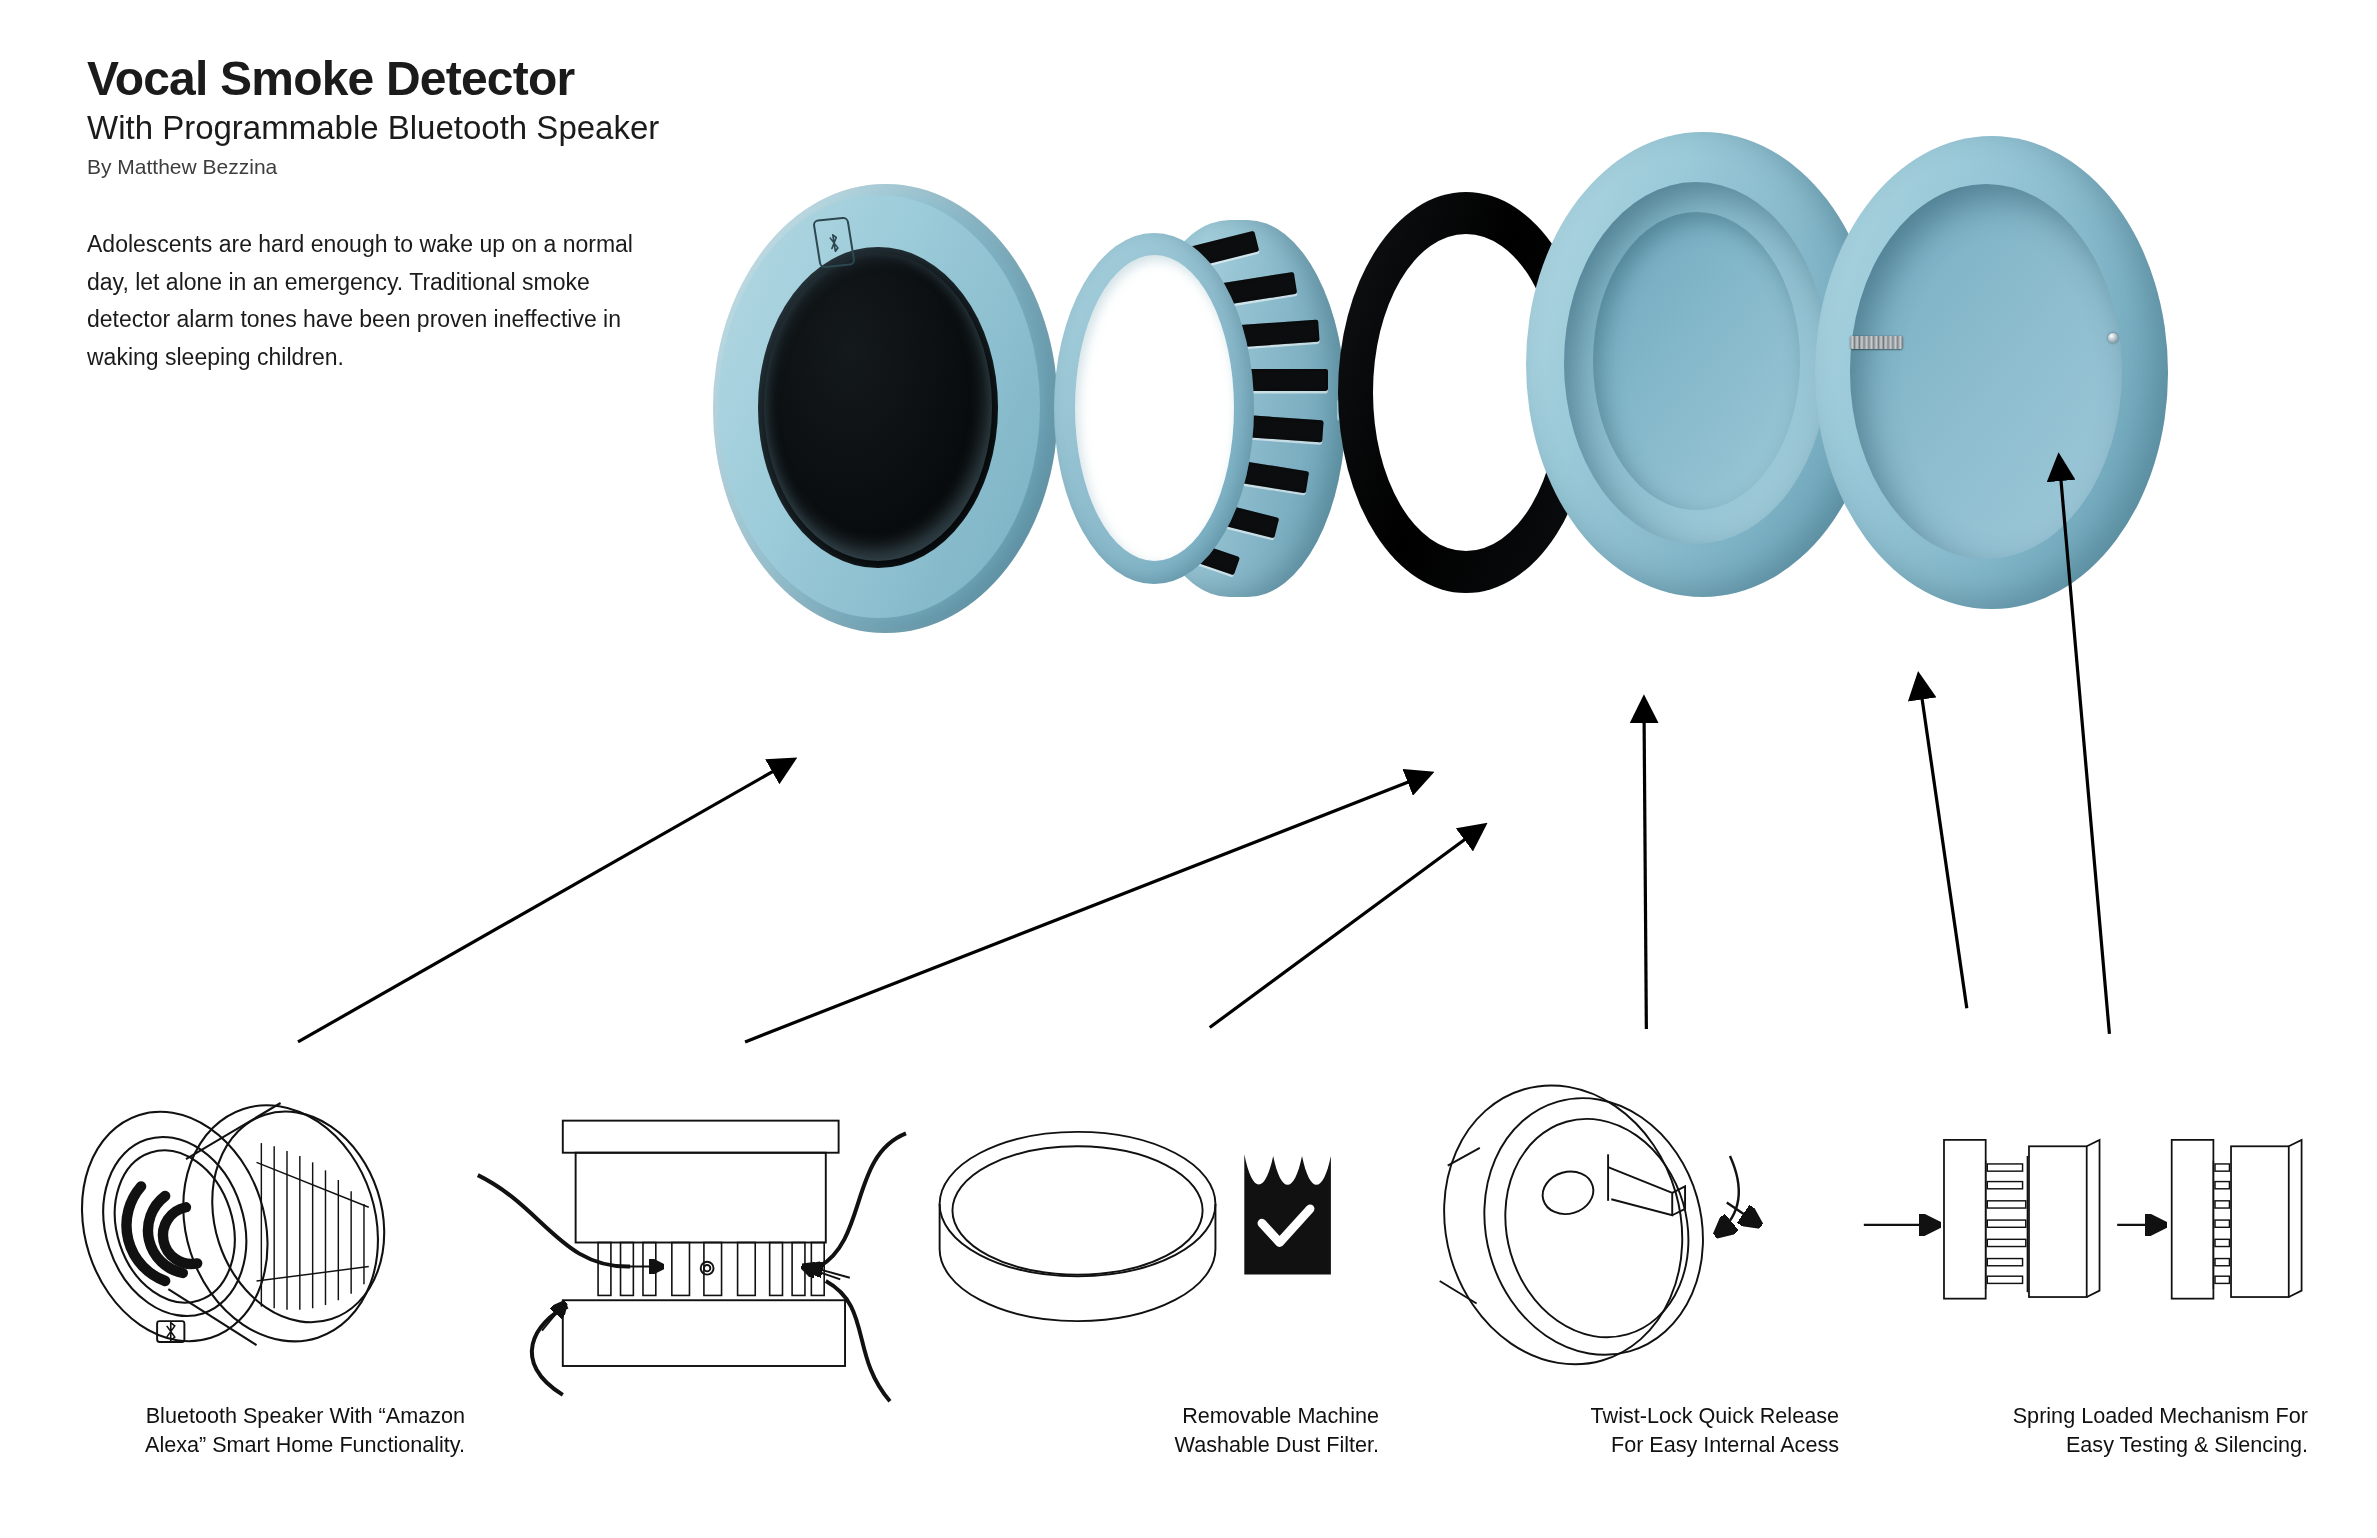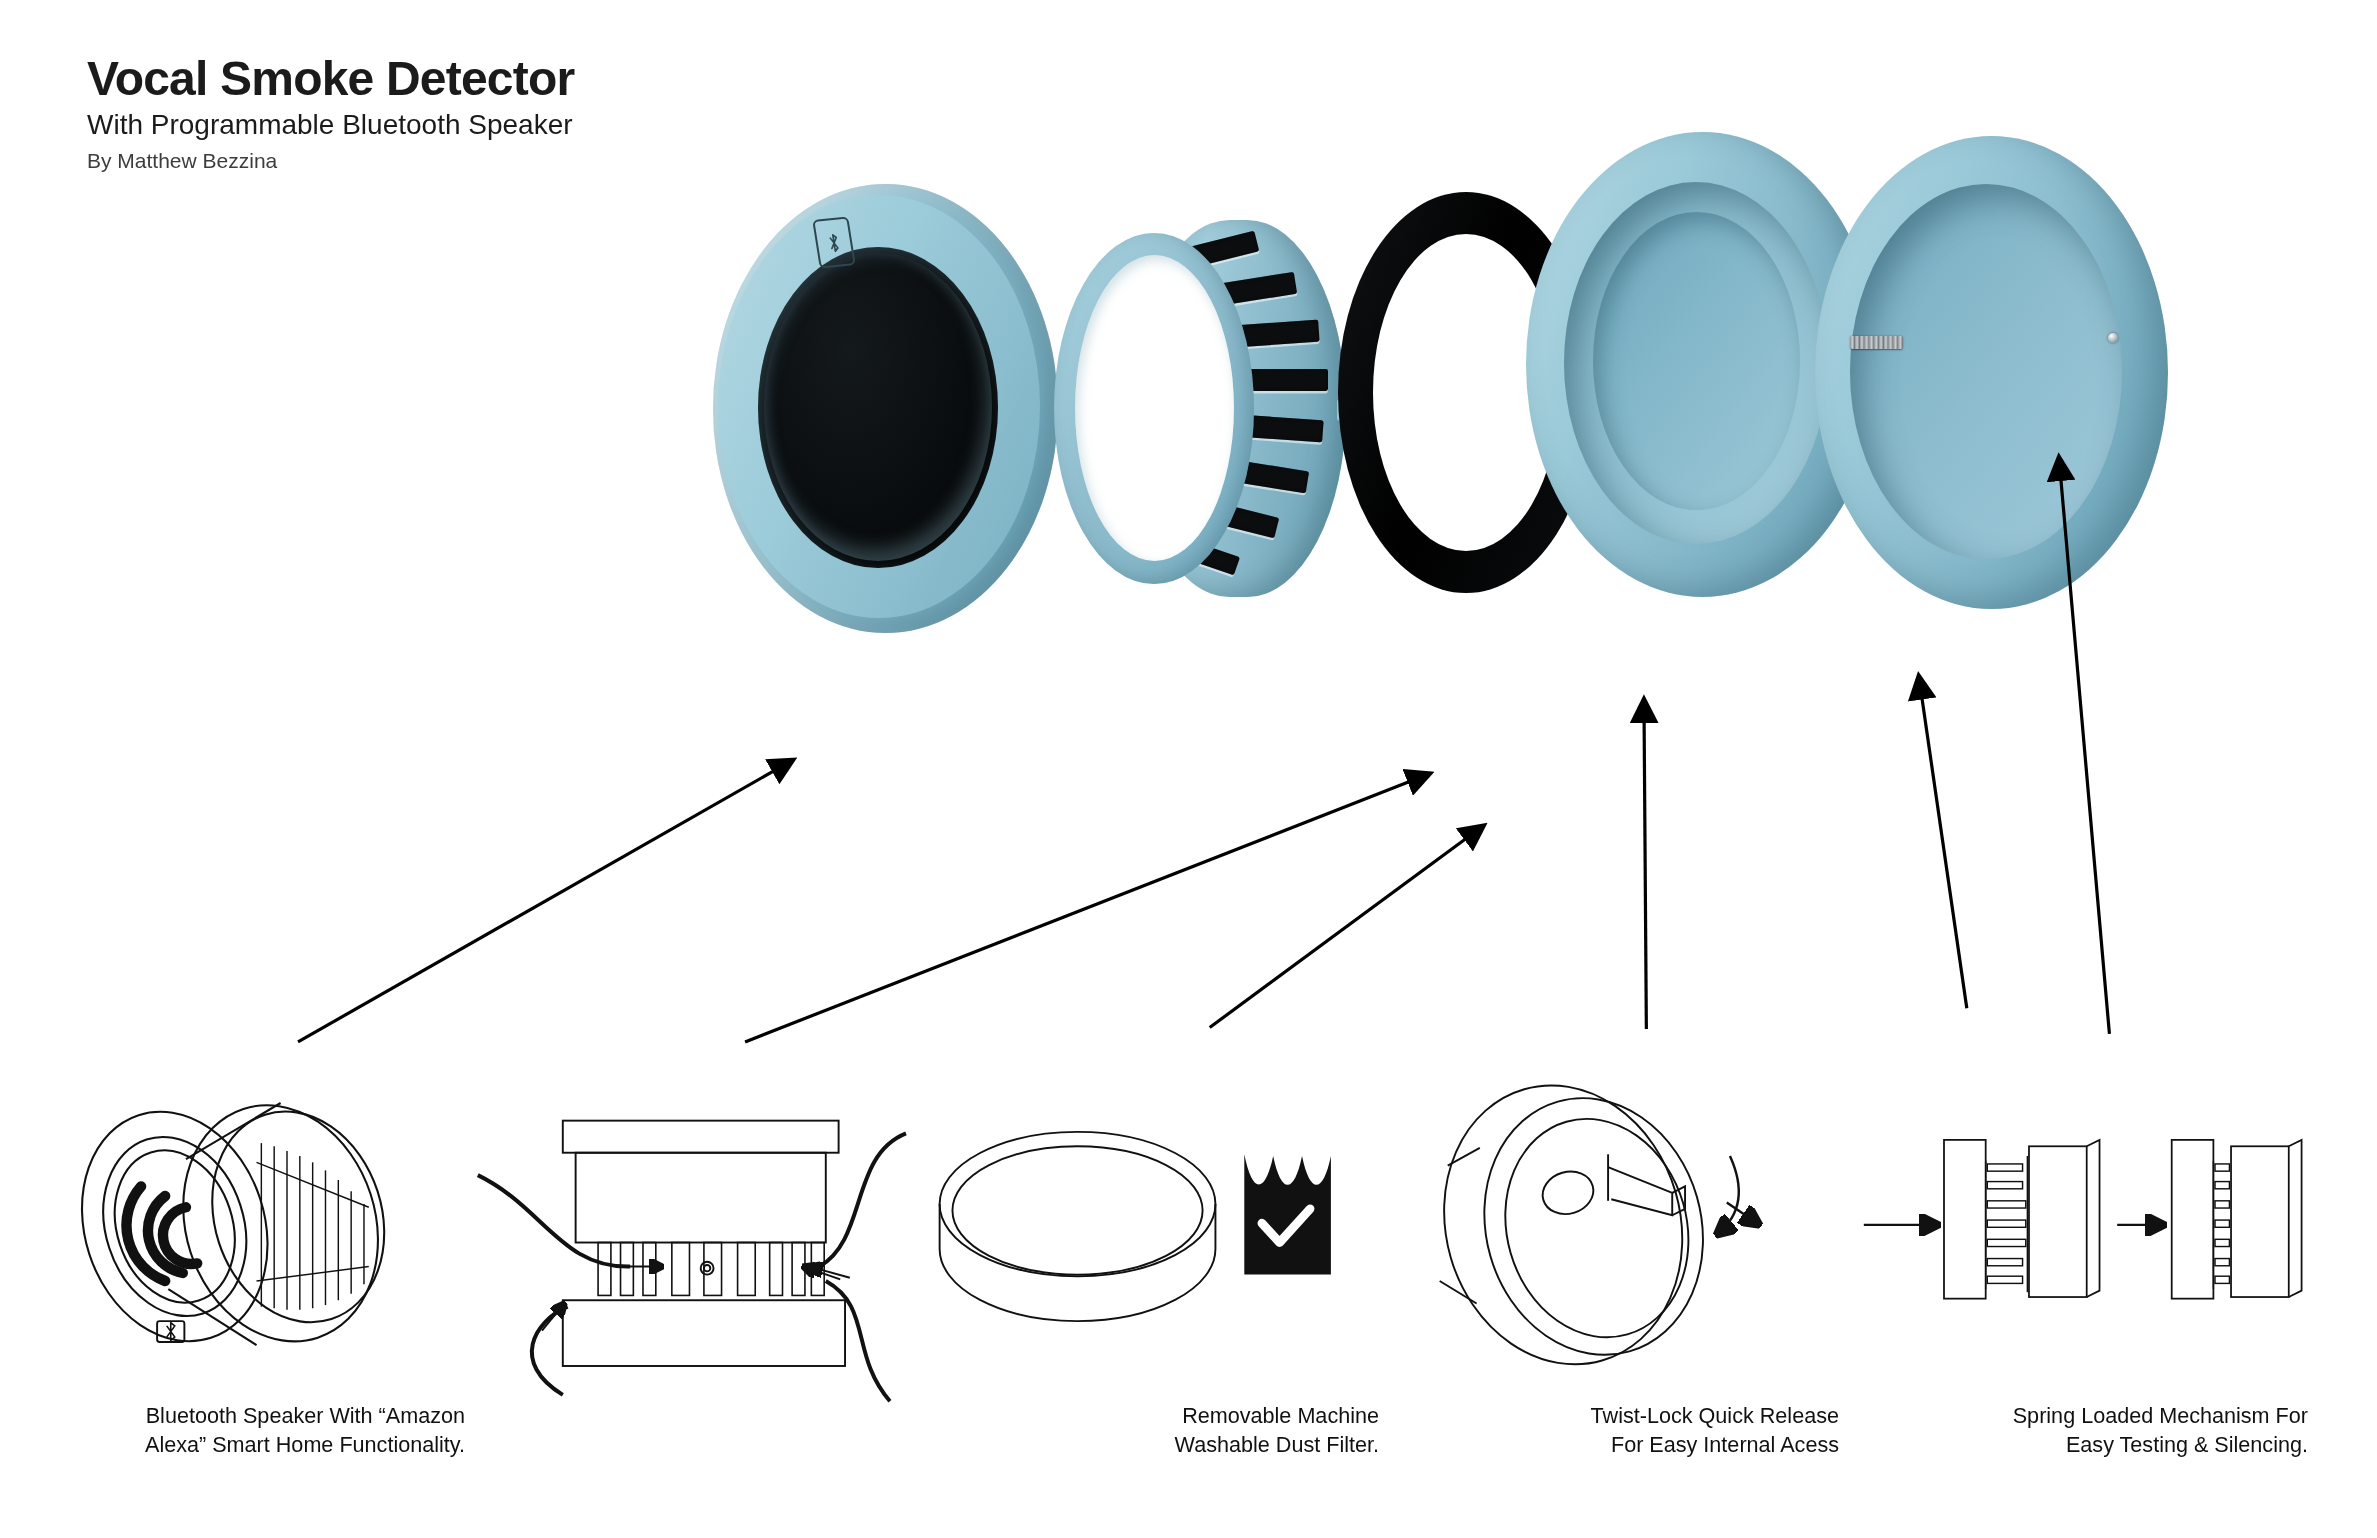--- a/index.html
+++ b/index.html
@@ -2,21 +2,21 @@
 <html style="font-size:13px"><head>
 <meta charset="utf-8">
 <style>
   html,body{margin:0;padding:0;background:#ffffff;}
   body{width:2377px;height:1539px;position:relative;overflow:hidden;
        font-family:"Liberation Sans","DejaVu Sans",sans-serif;color:#1b1b1b;}
 
   
   #text-col{position:absolute;left:87px;top:54px;width:577px;}
   #page-title{font-size:48px;font-weight:bold;letter-spacing:-0.8px;margin:0 0 4.8px 0;line-height:1.05;}
-  #subtitle{font-size:28px;font-weight:400;color:#1b1b1b;margin:0 0 8px 0;line-height:1.15;}
+  #subtitle{font-size:33px;font-weight:400;color:#1b1b1b;margin:0 0 8px 0;line-height:1.15;}
   #author{font-size:21px;font-weight:400;color:#3d3d3d;margin:0 0 47px 0;}
   .para{font-size:23px;line-height:1.63;color:#1b1b1b;margin:0 0 34px 0;}
 
   
   #render-stage{position:absolute;left:689px;top:88px;width:1587px;height:946px;}
   .part{position:absolute;}
 
   
   #front-bezel{left:24px;top:96px;width:345px;height:449px;}
   #front-bezel .outer{
@@ -135,20 +135,21 @@
   #cell-4{left:1390px;} #cell-5{left:1859px;}
   .thumb-art svg{position:absolute;left:0;top:0;}
 </style>
 </head>
 <body>
 
 <div id="text-col">
   <h1 id="page-title">Vocal Smoke Detector</h1>
   <div id="subtitle">With Programmable Bluetooth Speaker</div>
   <div id="author">By Matthew Bezzina</div>
+  <p class="para">Adolescents are hard enough to wake up on a normal day, let alone in an emergency. Traditional smoke detector alarm tones have been proven ineffective in waking sleeping children.</p>
 </div>
 
 <div id="render-stage">
 
   <div class="part" id="front-bezel">
     <div class="outer"></div>
     <div class="rim2"></div>
     <div class="lens"></div>
     <div class="lens-inner-hl"></div>
     <div id="bt-badge">

